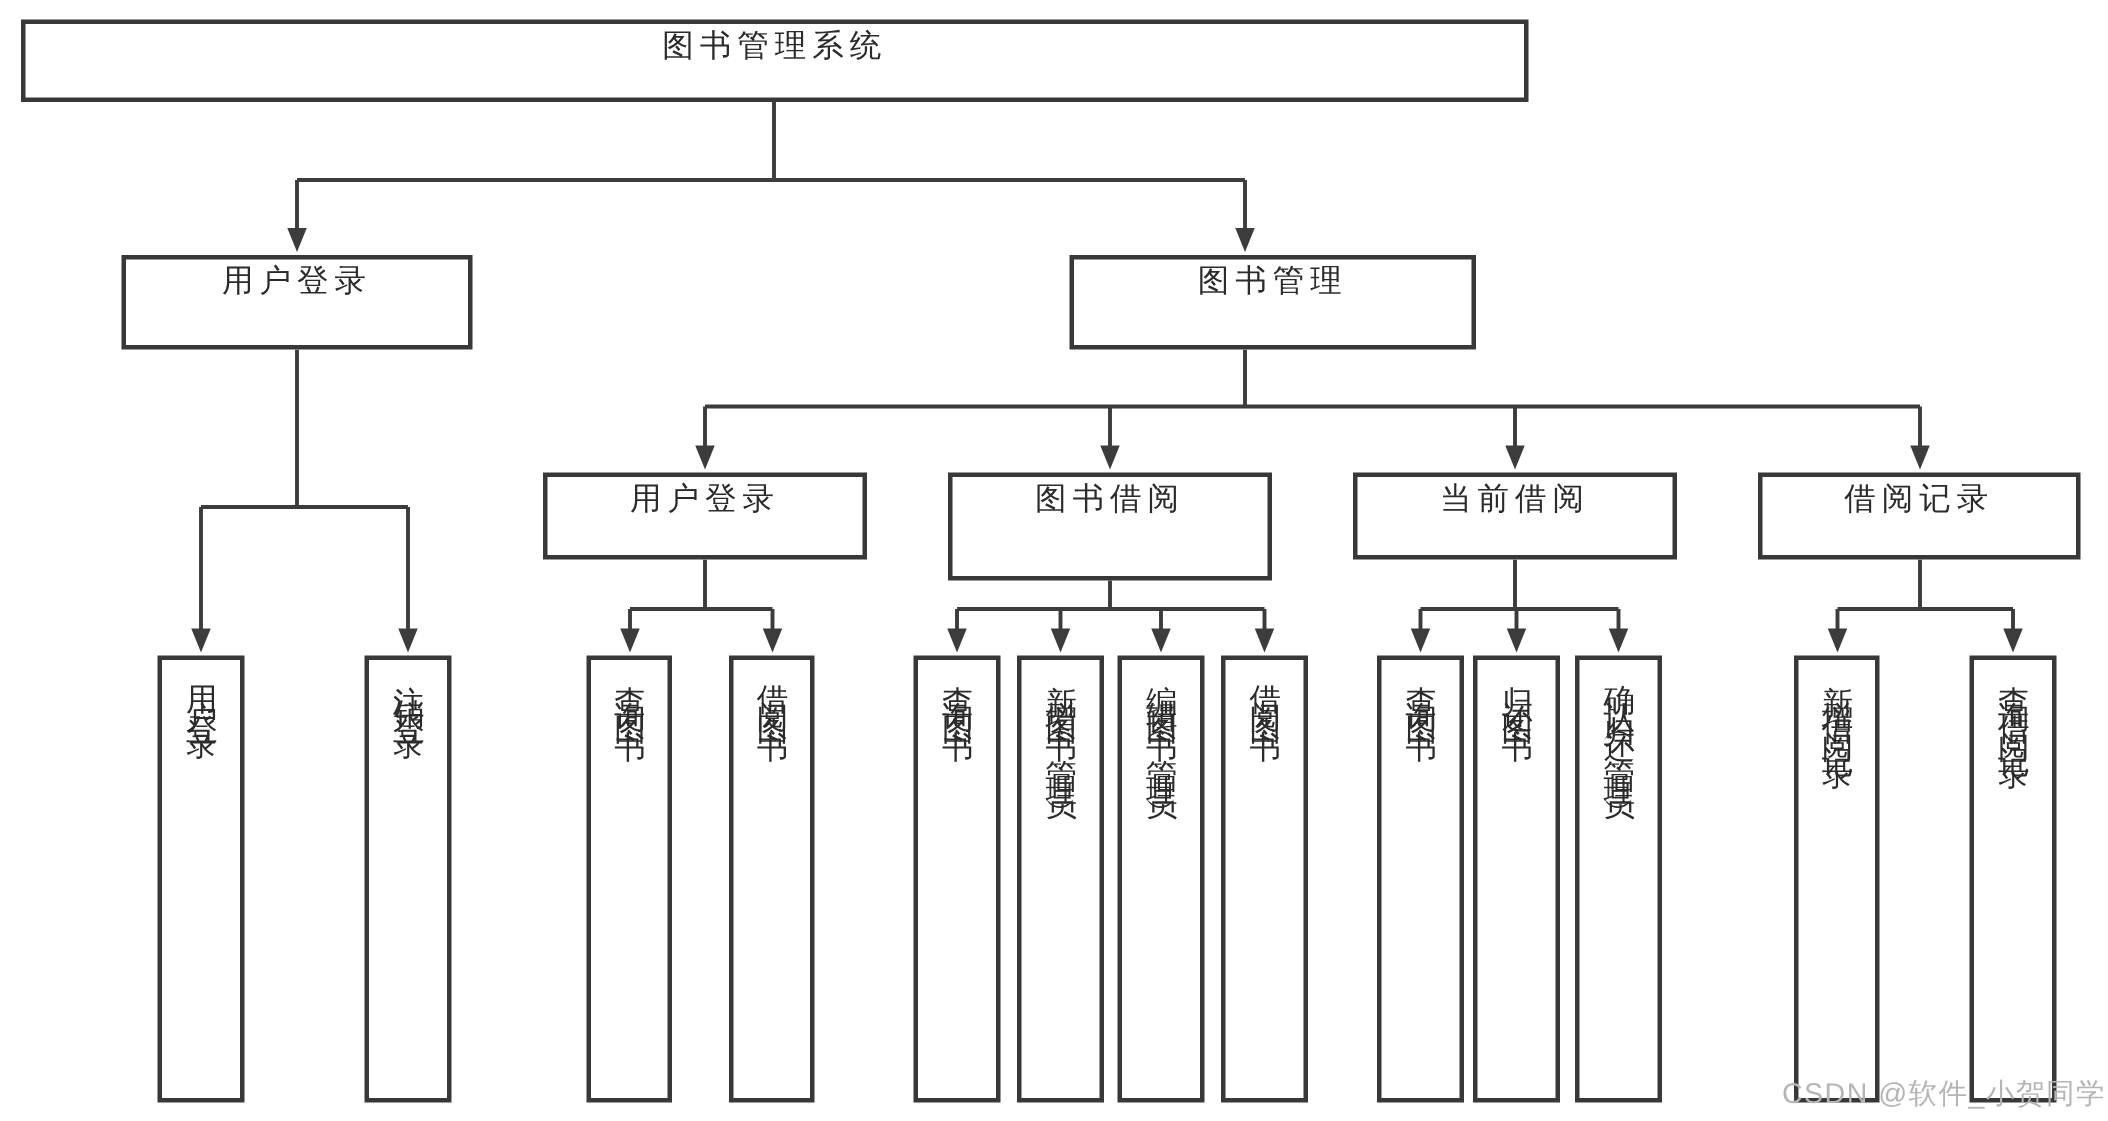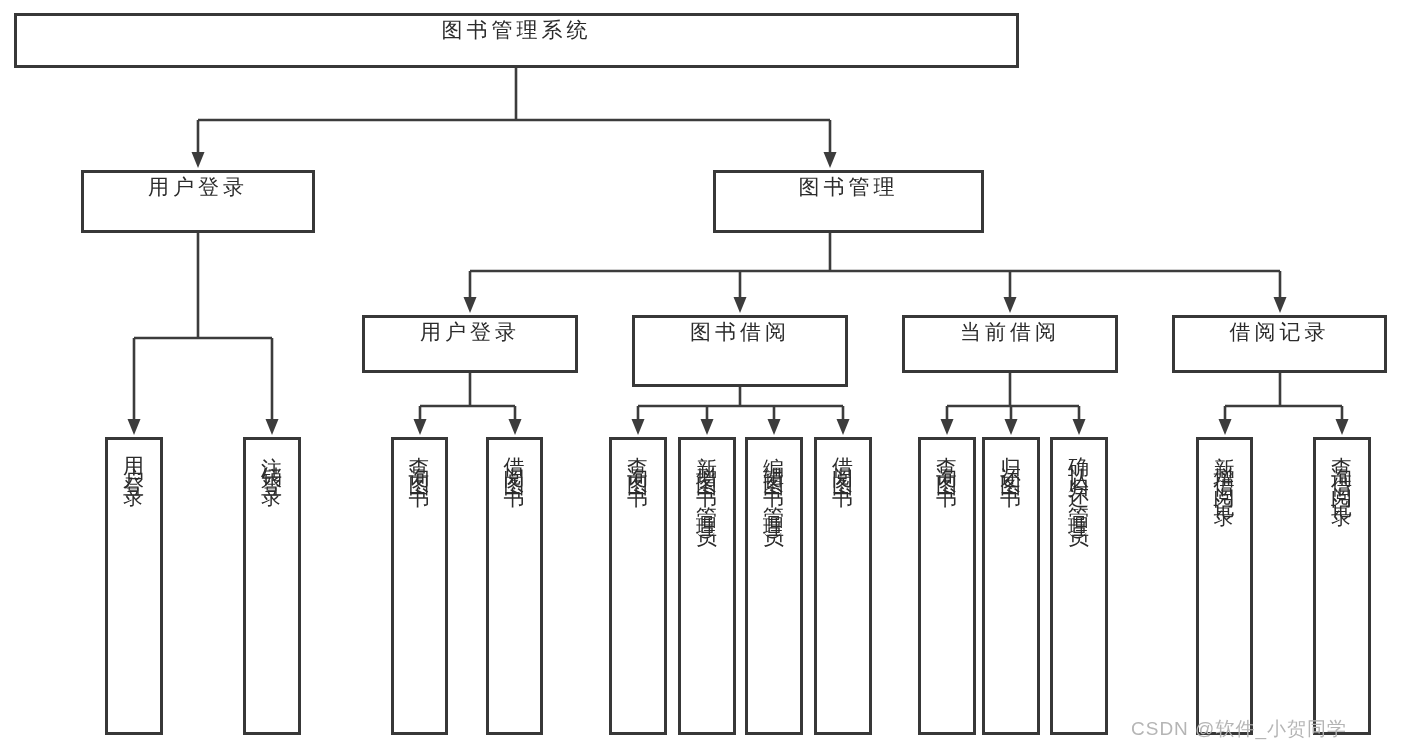--- a/index.html
+++ b/index.html
@@ -13,21 +13,21 @@
     display:flex;align-items:flex-start;justify-content:center;box-sizing:border-box;
   }
   .h-label{
     font-size:21px;letter-spacing:4px;white-space:nowrap;color:#2b2b2b;
   }
   .v-label{
     writing-mode:vertical-rl;text-orientation:mixed;
     font-size:21px;letter-spacing:10px;line-height:1;color:#2b2b2b;
   }
   .watermark{
-    position:absolute;left:1131px;top:716px;font-size:19px;
+    position:absolute;left:1188px;top:716px;font-size:19px;
     color:#b5b5b5;letter-spacing:1px;white-space:nowrap;
   }
 </style>
 </head>
 <body>
 
 <div class="canvas">
 
   <svg class="connectors" width="1405" height="747" viewBox="0 0 1405 747">
     <g stroke="#3c3c3c" stroke-width="2.6" fill="none">

